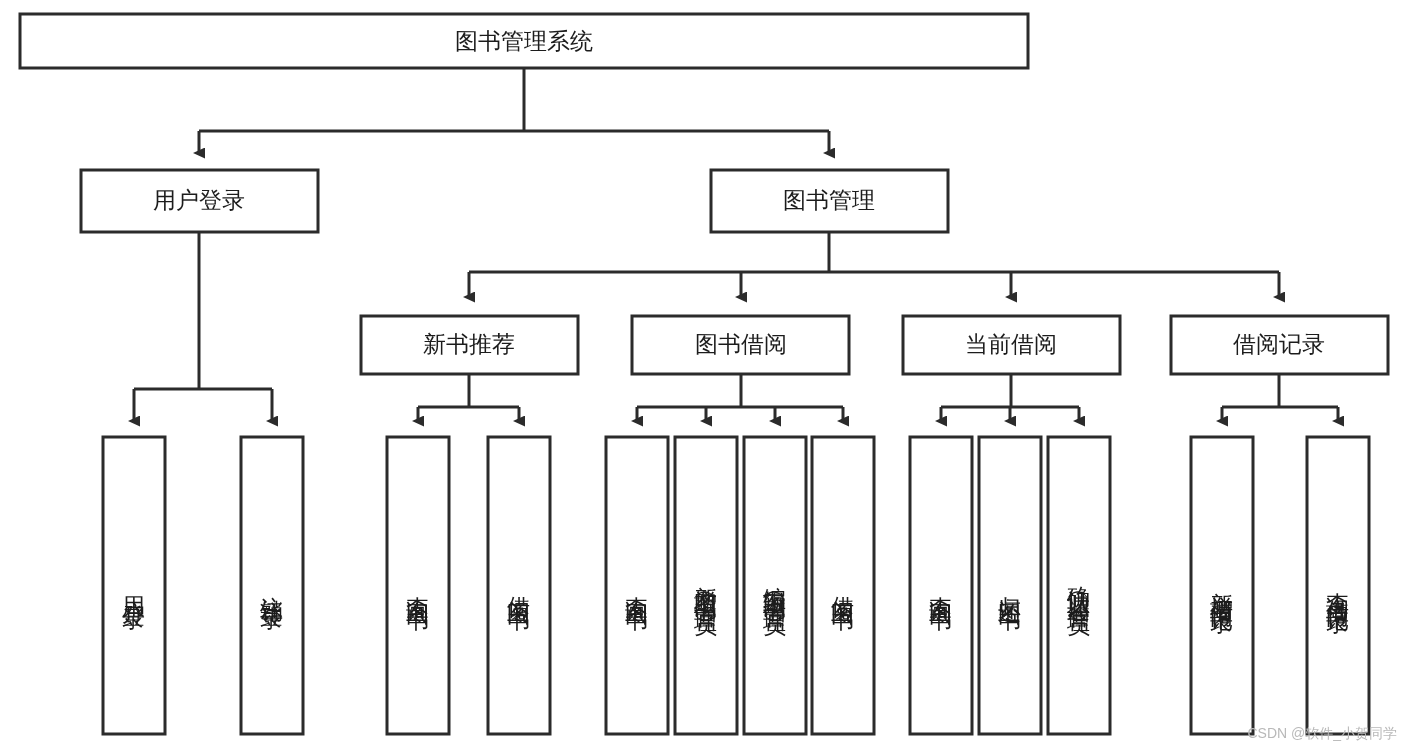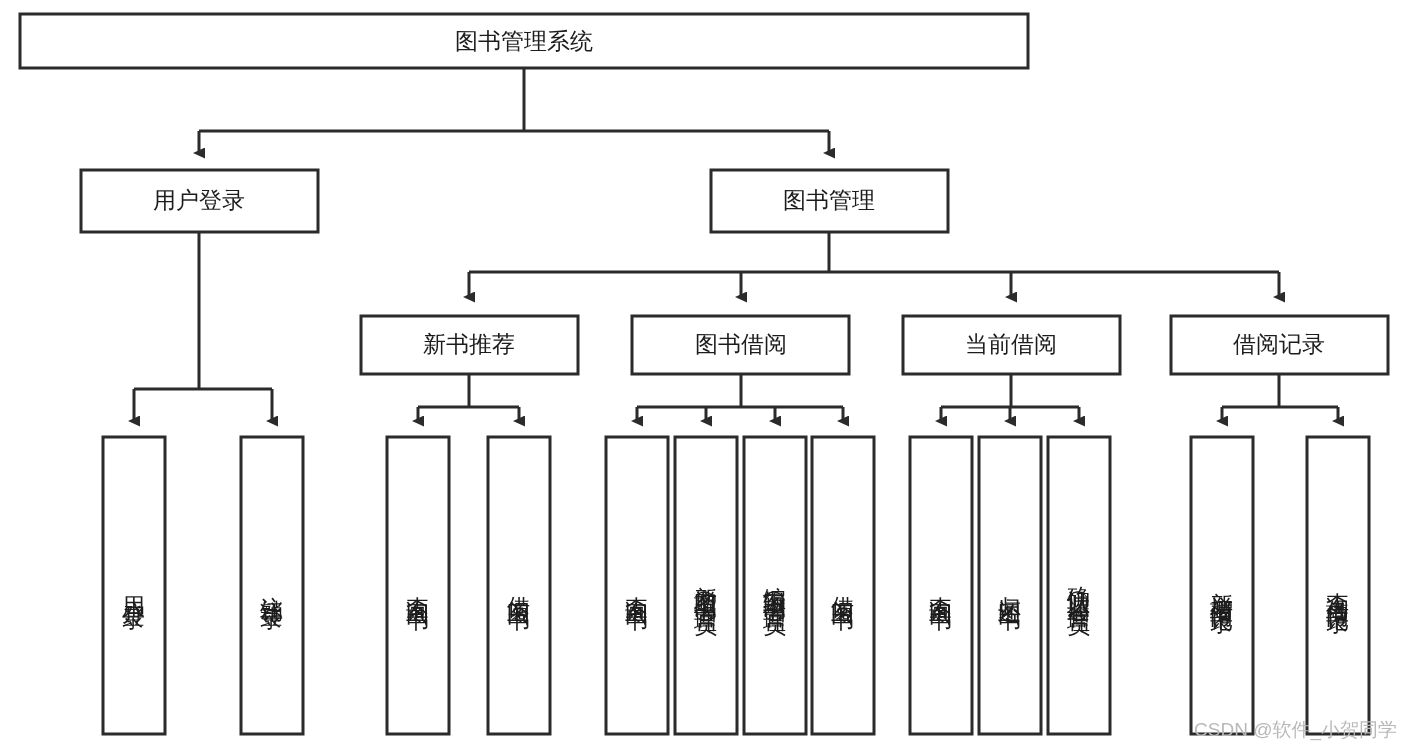--- a/index.html
+++ b/index.html
@@ -59,21 +59,21 @@
     writing-mode: vertical-rl;
     text-orientation: upright;
     letter-spacing: 4px;
     dominant-baseline: central;
   }
   .watermark {
     position: absolute;
     right: 8px;
     bottom: 4px;
     font-family: "Liberation Sans", "DejaVu Sans", sans-serif;
-    font-size: 19px;
+    font-size: 14px;
     color: #b9b9b9;
     white-space: nowrap;
     pointer-events: none;
   }
 </style>
 </head>
 <body>
 
 <div id="diagram-root">
   <svg class="diagram" viewBox="0 0 1405 747" xmlns="http://www.w3.org/2000/svg">

